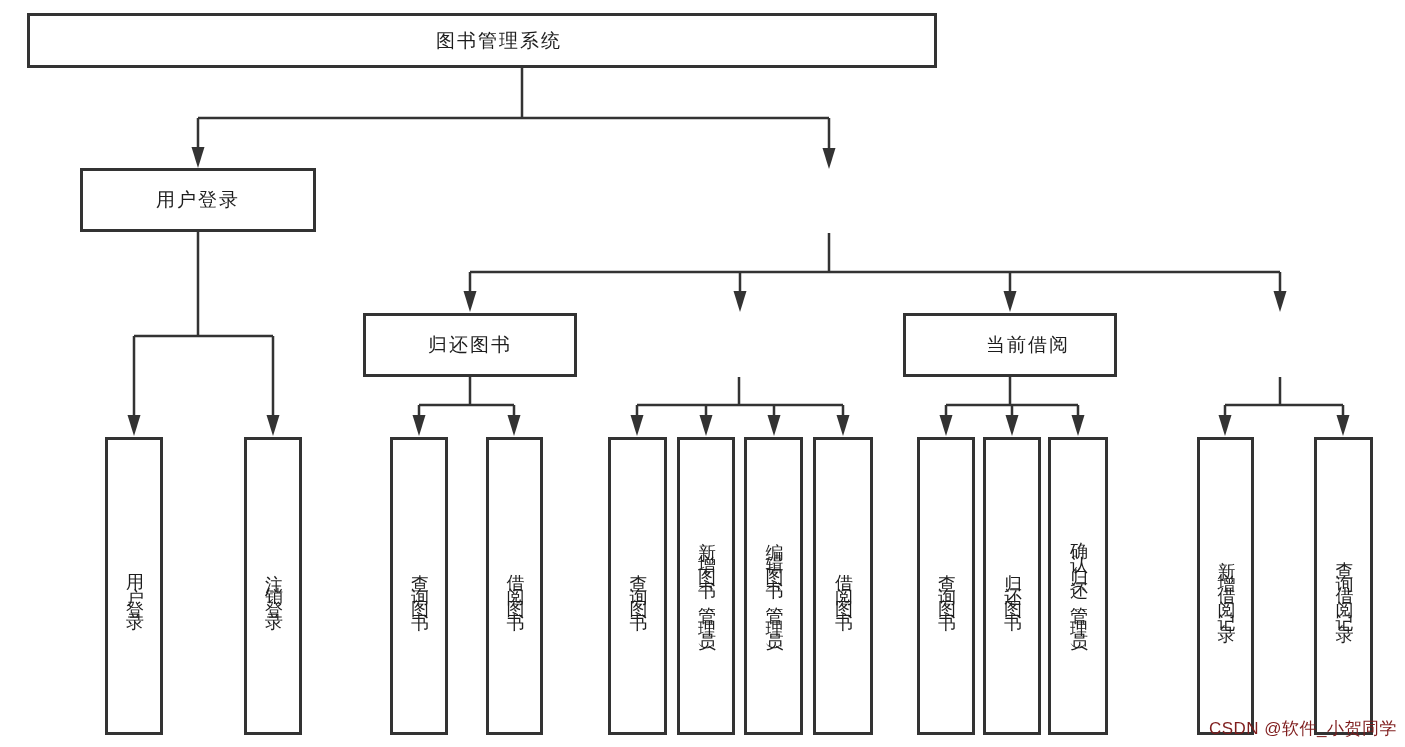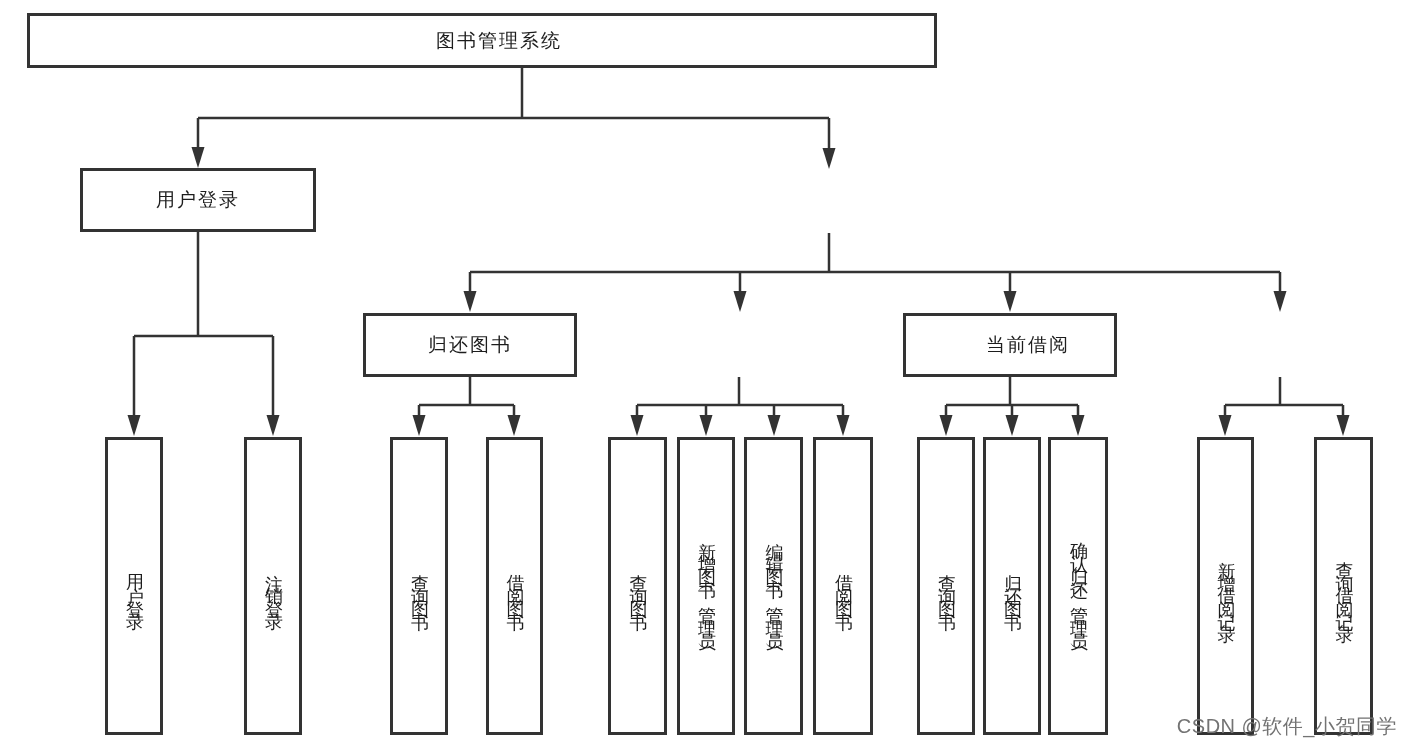--- a/index.html
+++ b/index.html
@@ -12,22 +12,22 @@
     position:absolute; box-sizing:border-box; border:3px solid #333333;
     background:#ffffff; display:flex; align-items:center; justify-content:center;
     color:#1d1d1d;
   }
   .hlabel { font-size:19px; letter-spacing:2px; white-space:nowrap; }
   .leaf .vlabel {
     writing-mode:vertical-rl; text-orientation:mixed;
     font-size:18px; letter-spacing:13px; line-height:1.1; color:#1d1d1d;
   }
   .watermark {
-    position:absolute; right:8px; bottom:7px; font-size:20px;
-    color:#737373; letter-spacing:0.5px; white-space:nowrap;
+    position:absolute; right:8px; bottom:7px; font-size:17px;
+    color:#7f1d1d; letter-spacing:0.5px; white-space:nowrap;
   }
 </style>
 </head>
 <body>
 
 <div class="stage">
 
   <svg class="connectors" viewBox="0 0 1405 747" xmlns="http://www.w3.org/2000/svg">
     <path fill="none" stroke="#333333" stroke-width="2.5" d="
       M522 68 V118 M198 118 H829 M198 118 V150 M829 118 V150

